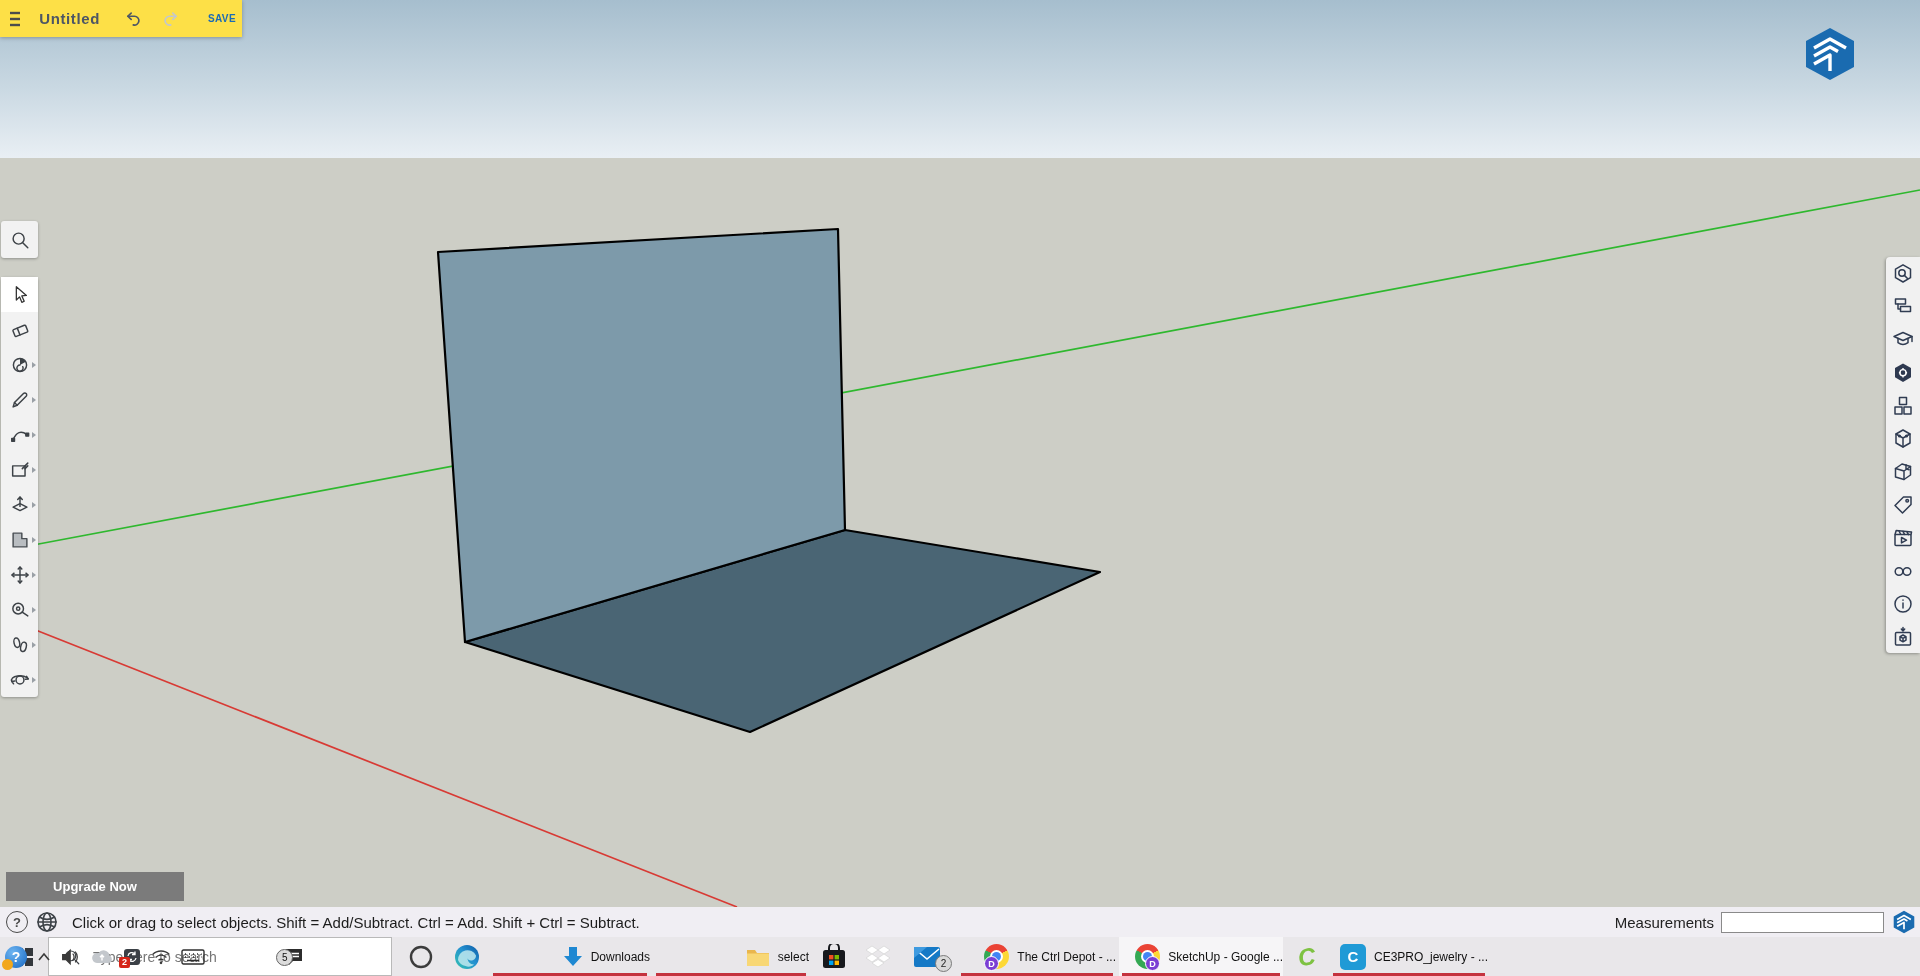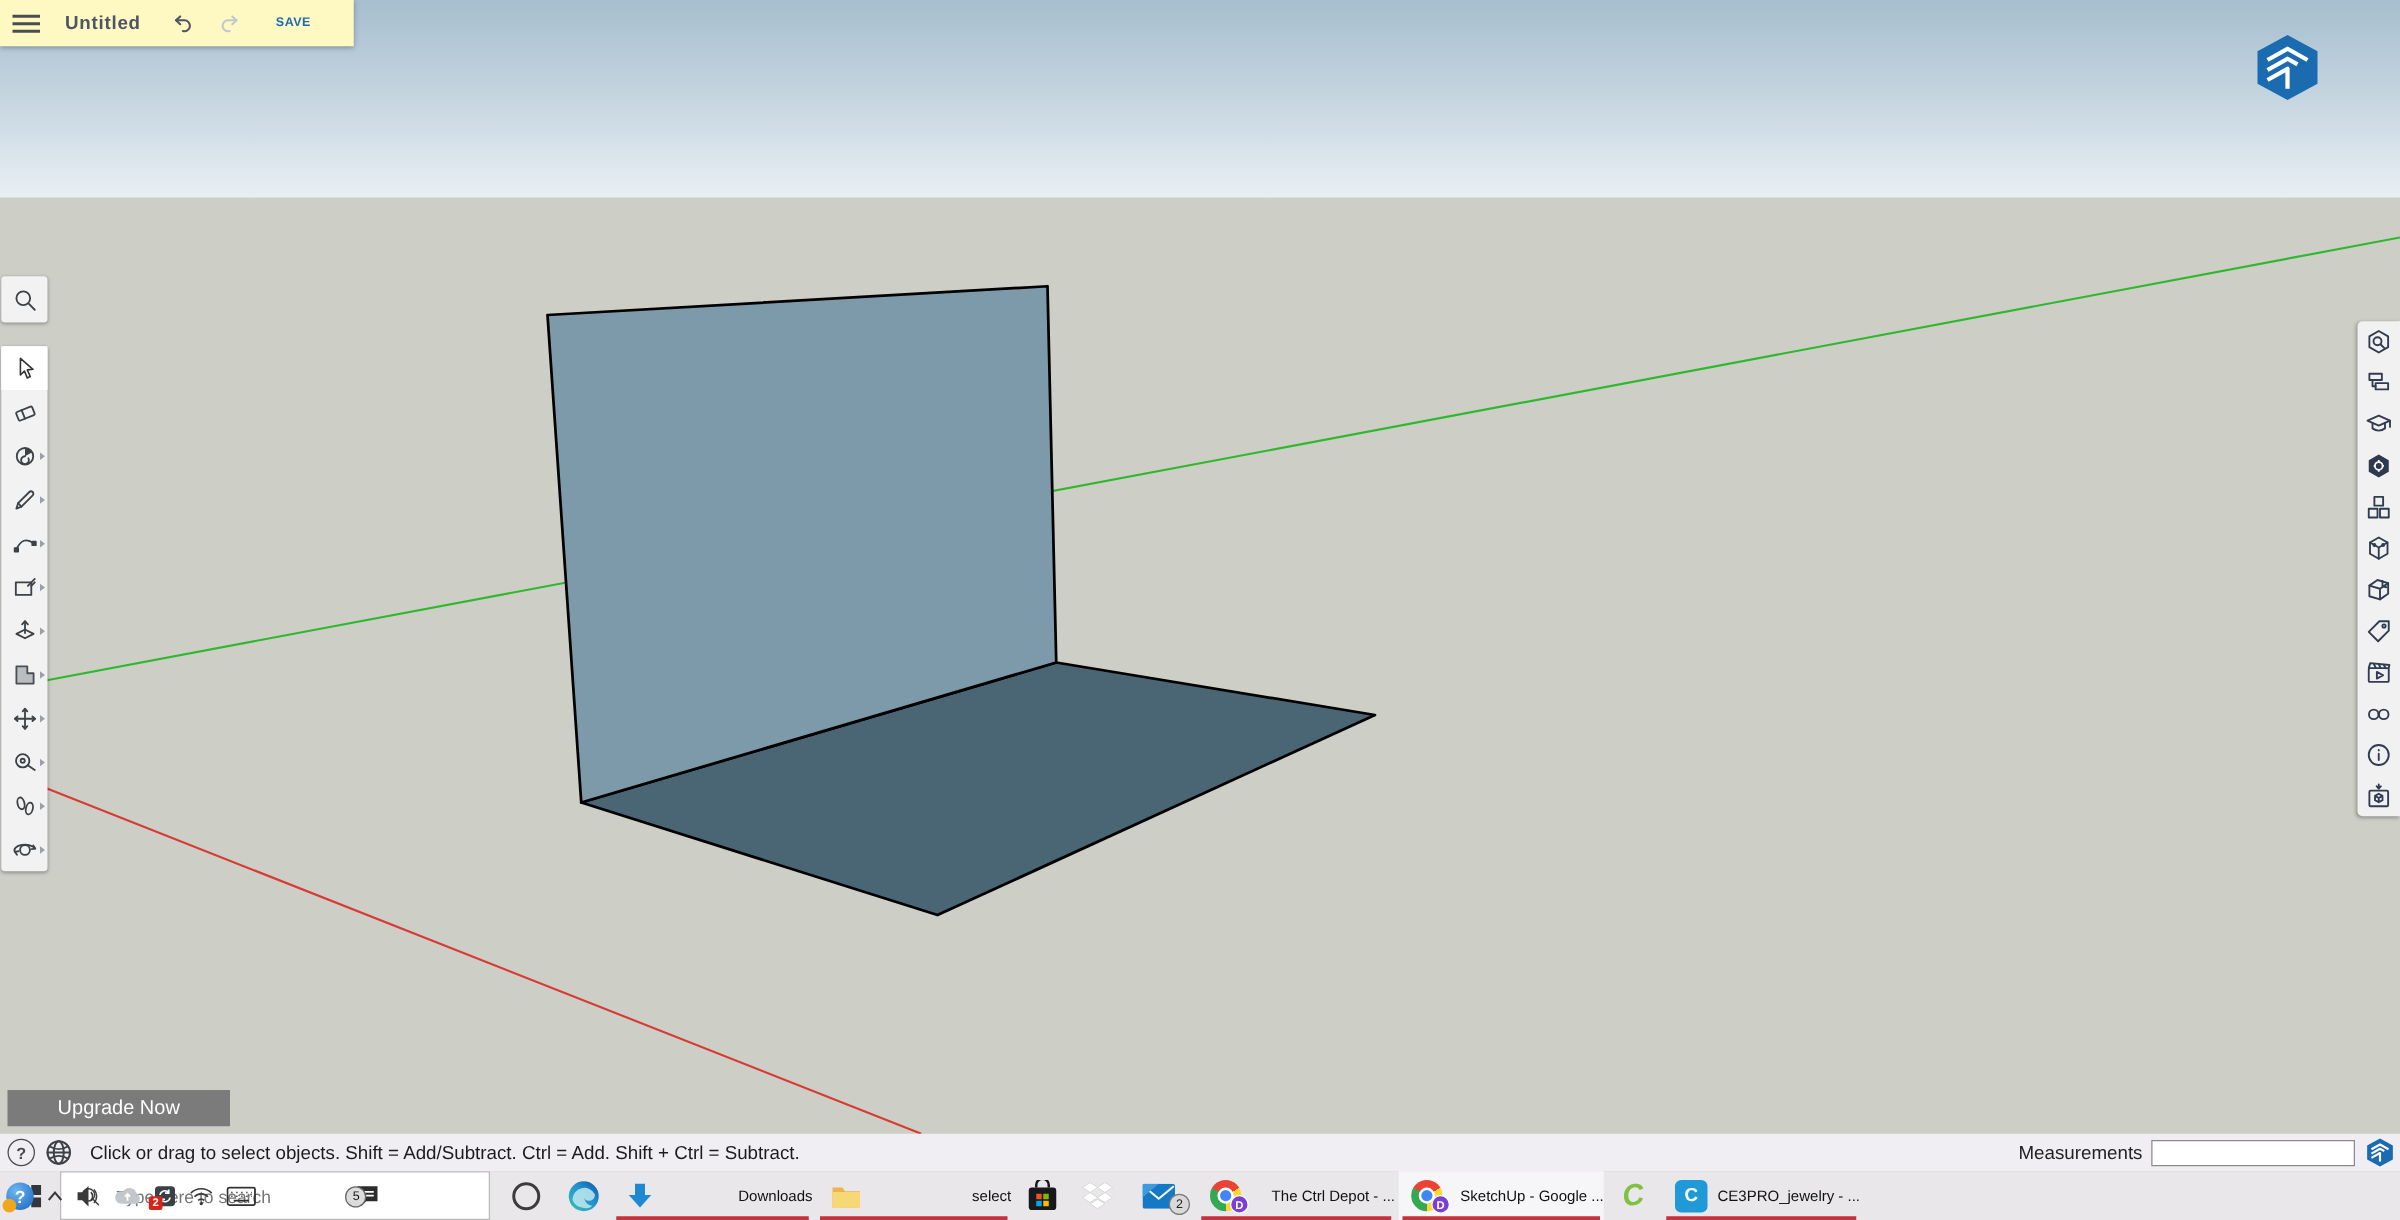--- a/index.html
+++ b/index.html
@@ -6,21 +6,21 @@
   body{width:1920px;height:976px;overflow:hidden;position:relative;
        font-family:"Liberation Sans",sans-serif;background:#cdcec6;}
   .abs{position:absolute;}
 
   
   #viewport{left:0;top:0;width:1920px;height:937px;background:#cdcec6;overflow:hidden;}
   #sky{left:0;top:0;width:1920px;height:158px;background:linear-gradient(#a6bece,#c9d8e2 55%,#e9eff4);}
   #scene{left:0;top:0;}
 
   
-  #header{left:0;top:0;width:283px;height:37px;background:#fef9c3;box-shadow:0 1px 4px rgba(0,0,0,.28);
+  #header{left:0;top:0;width:242px;height:37px;background:#fde047;box-shadow:0 1px 4px rgba(0,0,0,.28);
           display:flex;align-items:center;z-index:6;}
   #header .burger{margin-left:9px;}
   #doc-title{margin-left:19px;font-size:15px;font-weight:bold;color:#4d5665;letter-spacing:.6px;}
   .histbtn{margin-left:22px;display:flex;align-items:center;}
   #save-btn{margin-left:20px;border:none;background:none;font-family:inherit;
             font-size:10px;font-weight:bold;color:#1c6bb5;letter-spacing:.4px;cursor:pointer;}
 
   
   #brand{right:62px;top:26px;display:flex;align-items:center;z-index:3;}
   #brand-name{font-size:42px;font-weight:bold;color:#3d4756;margin-left:12px;letter-spacing:-1px;}
@@ -36,36 +36,36 @@
   .ic{stroke:#3d4247;fill:none;stroke-width:1.6;stroke-linecap:round;stroke-linejoin:round;}
 
   
   #rtools{right:0;top:257px;width:34px;background:#f1f1f1;border-radius:4px 0 0 4px;
           box-shadow:-1px 1px 3px rgba(0,0,0,.3);z-index:5;}
   .rtool{width:34px;height:33px;display:flex;align-items:center;justify-content:center;cursor:pointer;}
   .ric{stroke:#303c52;fill:none;stroke-width:1.5;stroke-linecap:round;stroke-linejoin:round;}
 
   
   #upgrade{left:6px;top:872px;width:178px;height:29px;background:#7b7b7b;border:none;color:#fff;
-           font-family:inherit;font-weight:normal;font-size:16px;cursor:pointer;z-index:5;}
+           font-family:inherit;font-weight:bold;font-size:13px;cursor:pointer;z-index:5;}
 
   
   #statusbar{left:0;top:907px;width:1920px;height:30px;background:#f0eef3;display:flex;
              align-items:center;z-index:6;}
   .helpcirc{width:20px;height:20px;border:1.6px solid #4a4a4a;border-radius:50%;margin-left:6px;
             display:flex;align-items:center;justify-content:center;font-size:13px;font-weight:bold;color:#4a4a4a;}
   #status-hint{margin-left:13px;font-size:15px;color:#1c1c1c;}
   #meas-label{margin-left:auto;font-size:15px;color:#222;}
   #meas-input{width:155px;height:19px;border:1px solid #8a8a8a;background:#fff;margin:0 8px 0 7px;
               font-family:inherit;font-size:13px;padding:0 3px;}
 
   
   #taskbar{left:0;top:937px;width:1920px;height:39px;background:#e9e7ea;z-index:7;}
   .tb{position:absolute;top:0;height:39px;display:flex;align-items:center;justify-content:center;cursor:pointer;}
-  .tbtn{justify-content:space-between;}
+  .tbtn{justify-content:flex-end;}
   .tbtn .lbl{font-size:12px;color:#111;margin-left:8px;white-space:nowrap;}
   .uline{position:absolute;left:3px;right:3px;bottom:0;height:3px;background:#c4323e;}
   #tb-search{left:48px;width:344px;background:#fff;border:1px solid #b9b9b9;box-sizing:border-box;justify-content:flex-start;}
   #tb-search input{border:none;outline:none;font-family:inherit;font-size:14px;color:#444;width:270px;background:transparent;}
   .badge{position:absolute;border-radius:50%;display:flex;align-items:center;justify-content:center;}
   #mail-badge{right:2px;bottom:4px;width:15px;height:15px;background:#d9d9d9;border:1px solid #7a7a7a;
               font-size:10px;color:#222;}
   .dbadge{width:13px;height:13px;background:#7b3fd4;color:#fff;font-size:9px;font-weight:bold;
           right:3px;bottom:5px;border:1px solid #fff;}
   .chrome{width:25px;height:25px;border-radius:50%;position:relative;flex:none;

